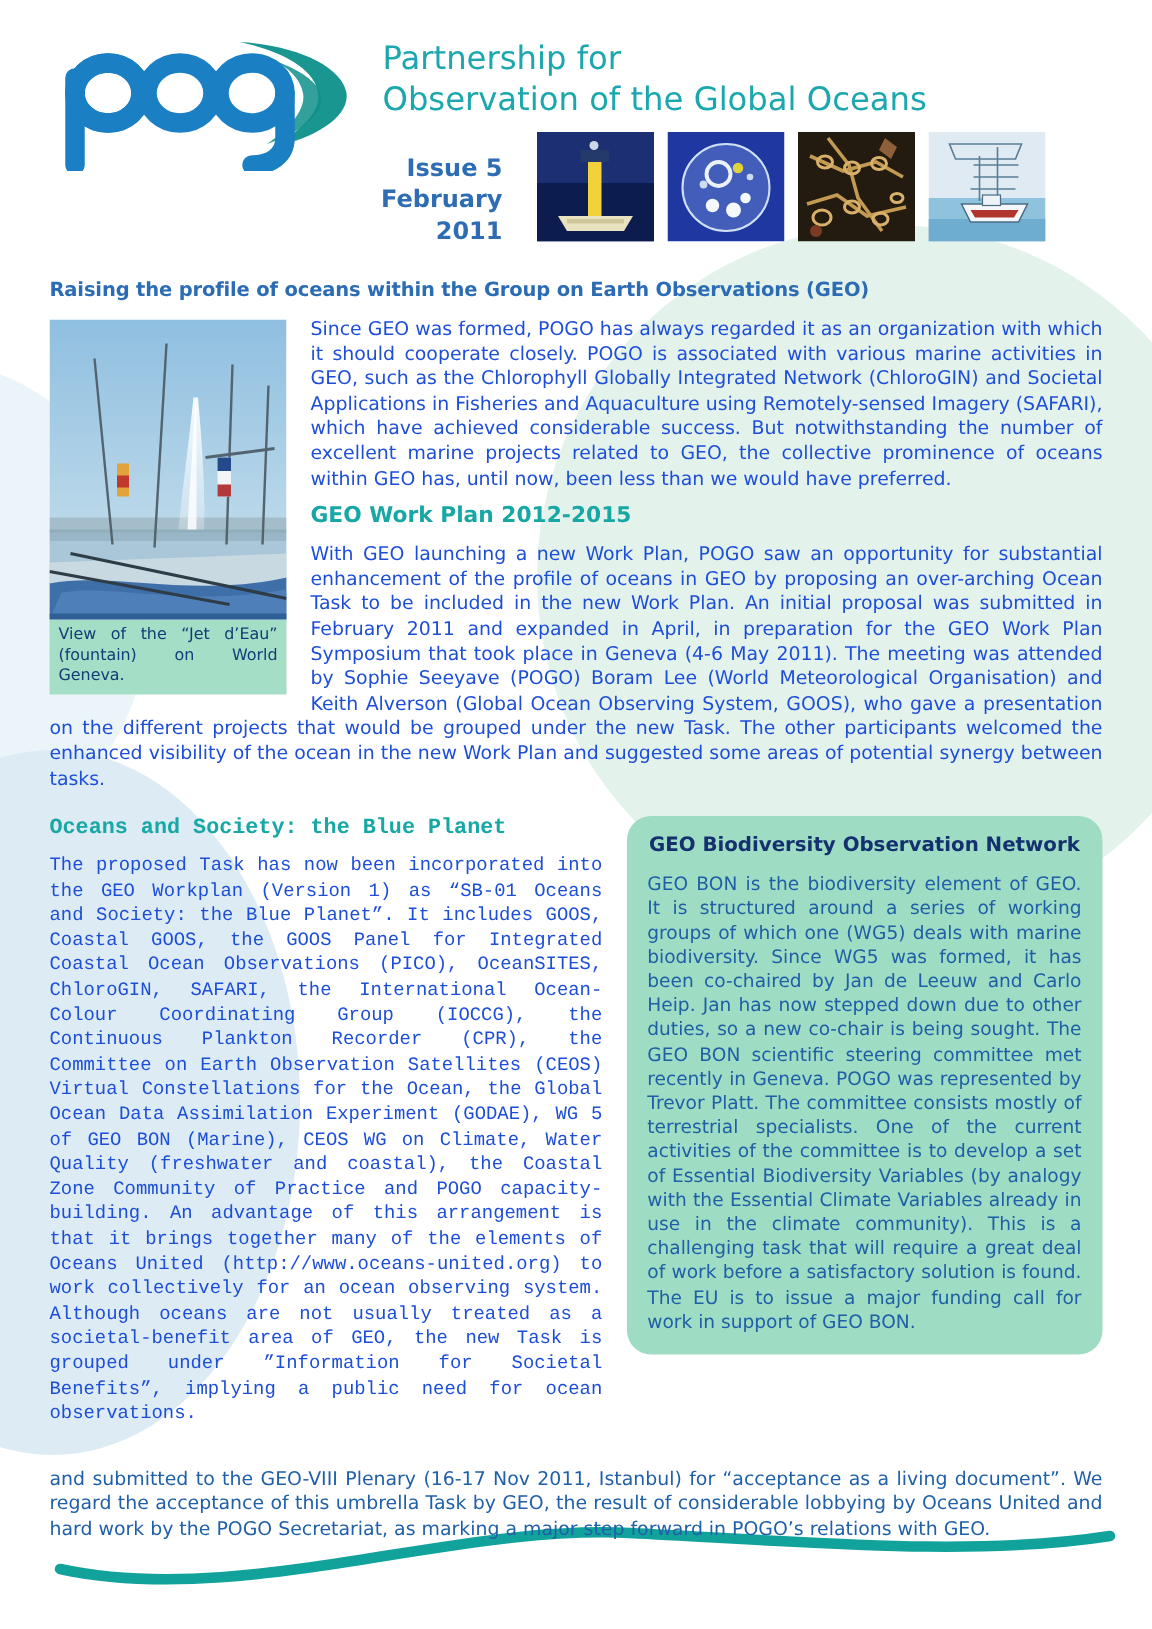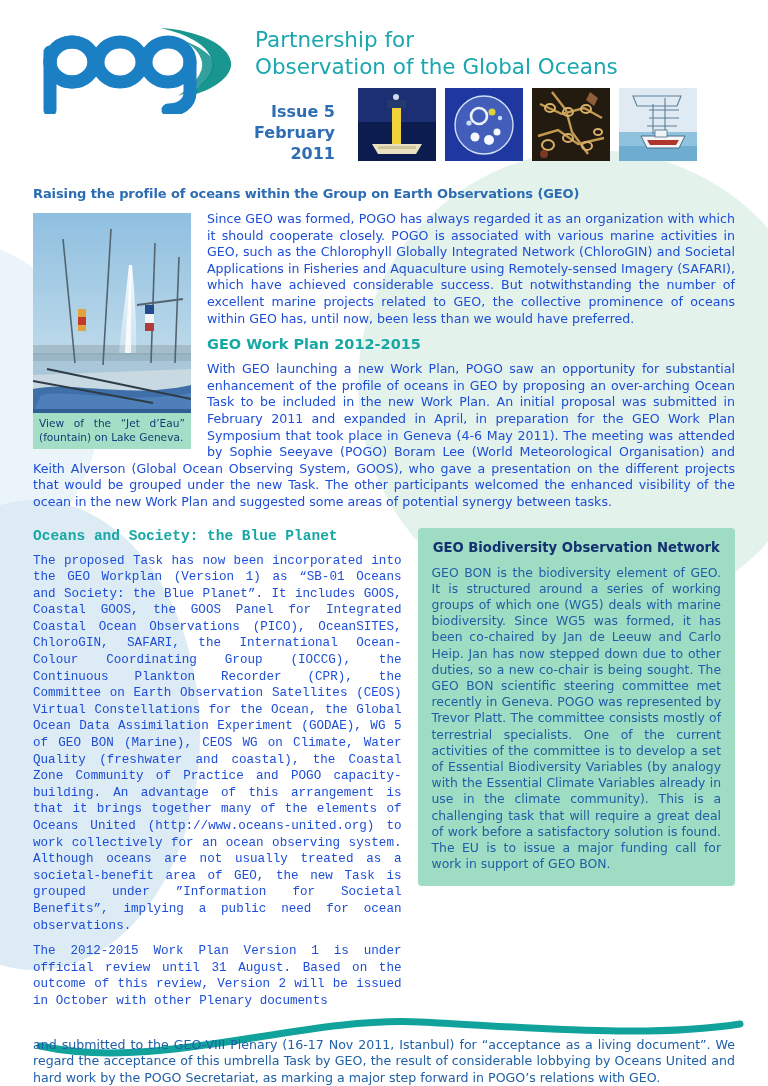--- a/index.html
+++ b/index.html
@@ -74,21 +74,21 @@
     background:#a5dec6;color:#123c75;font-size:10.6px;line-height:13.5px;
     padding:4px 6px 5px 6px;text-align:justify;width:146px;
   }
 
   
   .cols{display:flex;gap:16px;margin-top:8px;}
   .col-left{width:390px;font-family:Liberation Mono, monospace;}
   .col-right{width:336px;}
 
   .green-box{
-    background:#9fdcc4;border-radius:4px;padding:12px 14px 14px 14px;
+    background:#9fdcc4;border-radius:16px;padding:12px 14px 14px 14px;
   }
   .green-box h3{
     margin:0 0 10px 0;font-size:13.2px;color:#14306e;font-weight:bold;text-align:center;
   }
   .green-box p{
     margin:0;font-size:12.4px;line-height:16.2px;color:#1f5fa6;text-align:justify;
   }
 
   .tail{margin-top:18px;}
   .tail p{
@@ -248,34 +248,33 @@
 
           <path d="M0 162 L158 156 L158 200 L0 200 Z" fill="#c9d9e1"></path>
           <path d="M0 176 C 40 168, 96 186, 158 172 L158 200 L0 200 Z" fill="#3f6fa8"></path>
           <path d="M8 182 C 44 176, 90 192, 158 180 L158 200 L0 200 Z" fill="#4f7fb8"></path>
           <g stroke="#2e3c47" stroke-width="2.2" fill="none">
             <path d="M0 168 L120 190"></path>
             <path d="M14 156 L158 186"></path>
           </g>
           <rect y="196" width="158" height="4" fill="#2f5f94"></rect>
         </svg>
-        <div class="photo-caption">View of the “Jet d’Eau” (fountain) on Lake Geneva.</div>
+        <div class="photo-caption">View of the “Jet d’Eau” (fountain) on World Geneva.</div>
       </div>
 
       <p class="body">Since GEO was formed, POGO has always regarded it as an organization with which it should cooperate closely. POGO is associated with various marine activities in GEO, such as the Chlorophyll Globally Integrated Network (ChloroGIN) and Societal Applications in Fisheries and Aquaculture using Remotely-sensed Imagery (SAFARI), which have achieved considerable success. But notwithstanding the number of excellent marine projects related to GEO, the collective prominence of oceans within GEO has, until now, been less than we would have preferred.</p>
 
       <h2 class="sub">GEO Work Plan 2012-2015</h2>
       <p class="body">With GEO launching a new Work Plan, POGO saw an opportunity for substantial enhancement of the profile of oceans in GEO by proposing an over-arching Ocean Task to be included in the new Work Plan. An initial proposal was submitted in February 2011 and expanded in April, in preparation for the GEO Work Plan Symposium that took place in Geneva (4-6 May 2011). The meeting was attended by Sophie Seeyave (POGO) Boram Lee (World Meteorological Organisation) and Keith Alverson (Global Ocean Observing System, GOOS), who gave a presentation on the different projects that would be grouped under the new Task. The other participants welcomed the enhanced visibility of the ocean in the new Work Plan and suggested some areas of potential synergy between tasks.</p>
     </div>
 
     <div class="cols">
       <div class="col-left">
         <h2 class="sub">Oceans and Society: the Blue Planet</h2>
         <p class="body">The proposed Task has now been incorporated into the GEO Workplan (Version 1) as “SB-01 Oceans and Society: the Blue Planet”. It includes GOOS, Coastal GOOS, the GOOS Panel for Integrated Coastal Ocean Observations (PICO), OceanSITES, ChloroGIN, SAFARI, the International Ocean-Colour Coordinating Group (IOCCG), the Continuous Plankton Recorder (CPR), the Committee on Earth Observation Satellites (CEOS) Virtual Constellations for the Ocean, the Global Ocean Data Assimilation Experiment (GODAE), WG 5 of GEO BON (Marine), CEOS WG on Climate, Water Quality (freshwater and coastal), the Coastal Zone Community of Practice and POGO capacity-building. An advantage of this arrangement is that it brings together many of the elements of Oceans United (http://www.oceans-united.org) to work collectively for an ocean observing system. Although oceans are not usually treated as a societal-benefit area of GEO, the new Task is grouped under ”Information for Societal Benefits”, implying a public need for ocean observations.</p>
-        <p class="body">The 2012-2015 Work Plan Version 1 is under official review until 31 August. Based on the outcome of this review, Version 2 will be issued in October with other Plenary documents</p>
       </div>
 
       <div class="col-right">
         <div class="green-box">
           <h3>GEO Biodiversity Observation Network</h3>
           <p>GEO BON is the biodiversity element of GEO. It is structured around a series of working groups of which one (WG5) deals with marine biodiversity. Since WG5 was formed, it has been co-chaired by Jan de Leeuw and Carlo Heip. Jan has now stepped down due to other duties, so a new co-chair is being sought. The GEO BON scientific steering committee met recently in Geneva. POGO was represented by Trevor Platt. The committee consists mostly of terrestrial specialists. One of the current activities of the committee is to develop a set of Essential Biodiversity Variables (by analogy with the Essential Climate Variables already in use in the climate community). This is a challenging task that will require a great deal of work before a satisfactory solution is found. The EU is to issue a major funding call for work in support of GEO BON.</p>
         </div>
       </div>
     </div>
 

